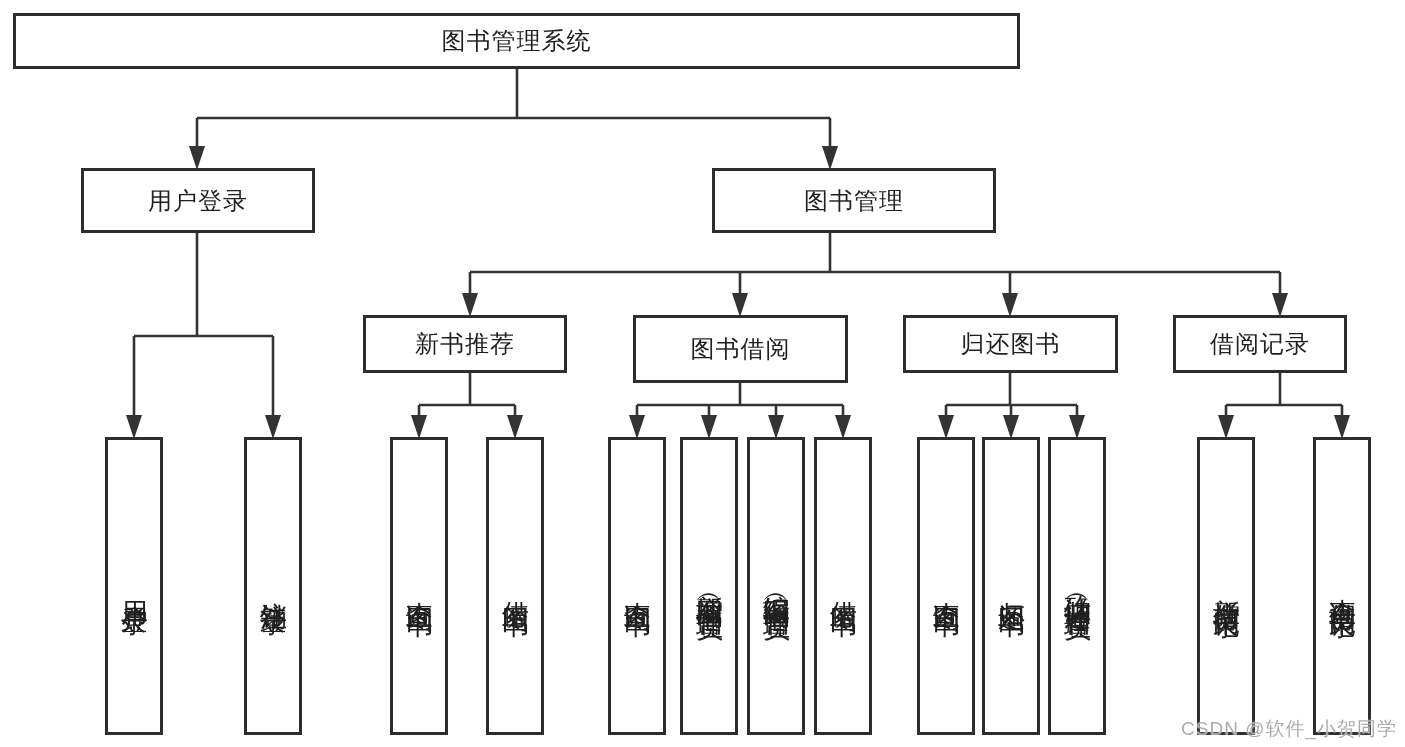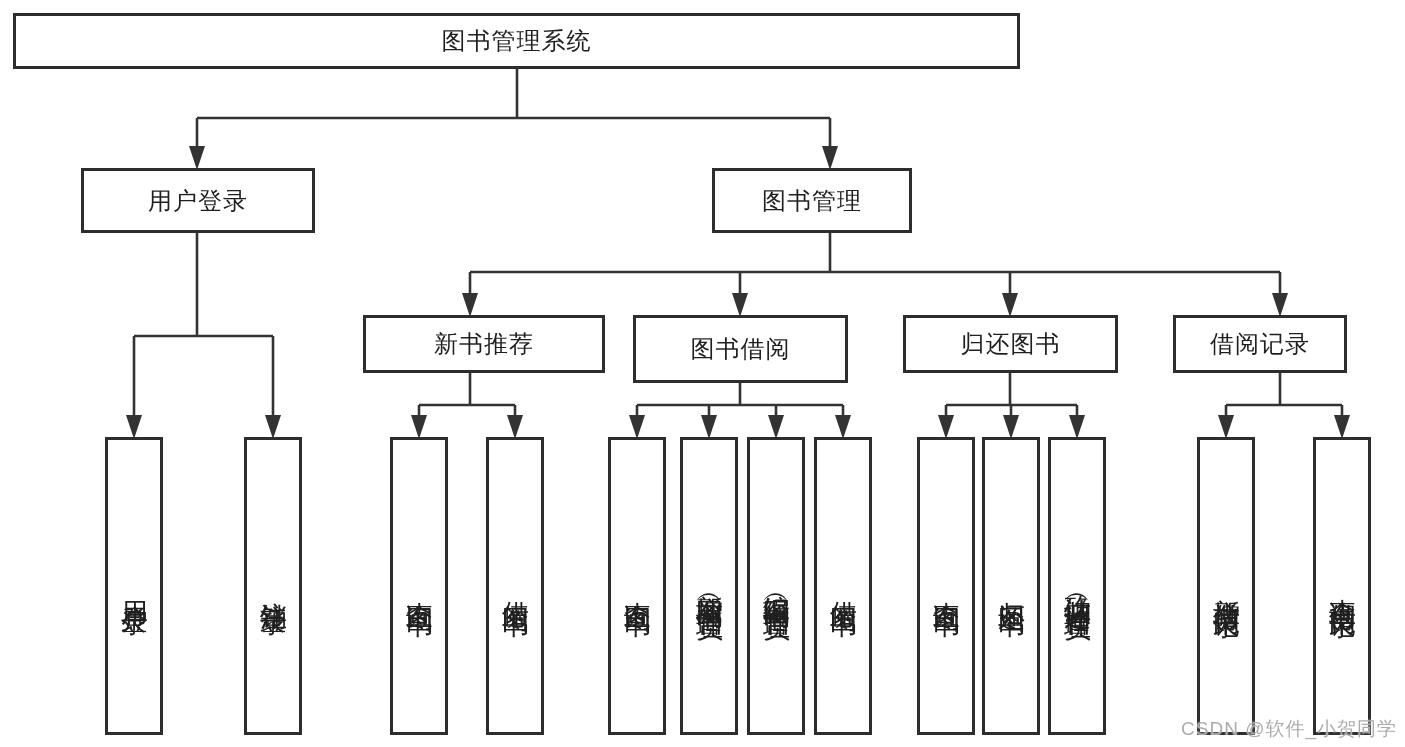--- a/index.html
+++ b/index.html
@@ -106,23 +106,23 @@
       <polygon points="1003,415 1019,415 1011,439"></polygon>
       <polygon points="1069,415 1085,415 1077,439"></polygon>
       <polygon points="1218,415 1234,415 1226,439"></polygon>
       <polygon points="1334,415 1350,415 1342,439"></polygon>
     </g>
   </svg>
 
   <div class="box hbox" style="left:13px;top:13px;width:1007px;height:56px;">图书管理系统</div>
 
   <div class="box hbox" style="left:81px;top:168px;width:234px;height:65px;">用户登录</div>
-  <div class="box hbox" style="left:712px;top:168px;width:200px;height:65px;">图书管理</div>
+  <div class="box hbox" style="left:712px;top:168px;width:284px;height:65px;">图书管理</div>
 
-  <div class="box hbox" style="left:363px;top:315px;width:242px;height:58px;">新书推荐</div>
+  <div class="box hbox" style="left:363px;top:315px;width:204px;height:58px;">新书推荐</div>
   <div class="box hbox" style="left:633px;top:315px;width:215px;height:68px;">图书借阅</div>
   <div class="box hbox" style="left:903px;top:315px;width:215px;height:58px;">归还图书</div>
   <div class="box hbox" style="left:1173px;top:315px;width:174px;height:58px;">借阅记录</div>
 
   <div class="box vbox" style="left:105px;top:437px;width:58px;height:298px;">用户登录</div>
   <div class="box vbox" style="left:244px;top:437px;width:58px;height:298px;">注销登录</div>
 
   <div class="box vbox" style="left:390px;top:437px;width:58px;height:298px;">查询图书</div>
   <div class="box vbox" style="left:486px;top:437px;width:58px;height:298px;">借阅图书</div>
 

